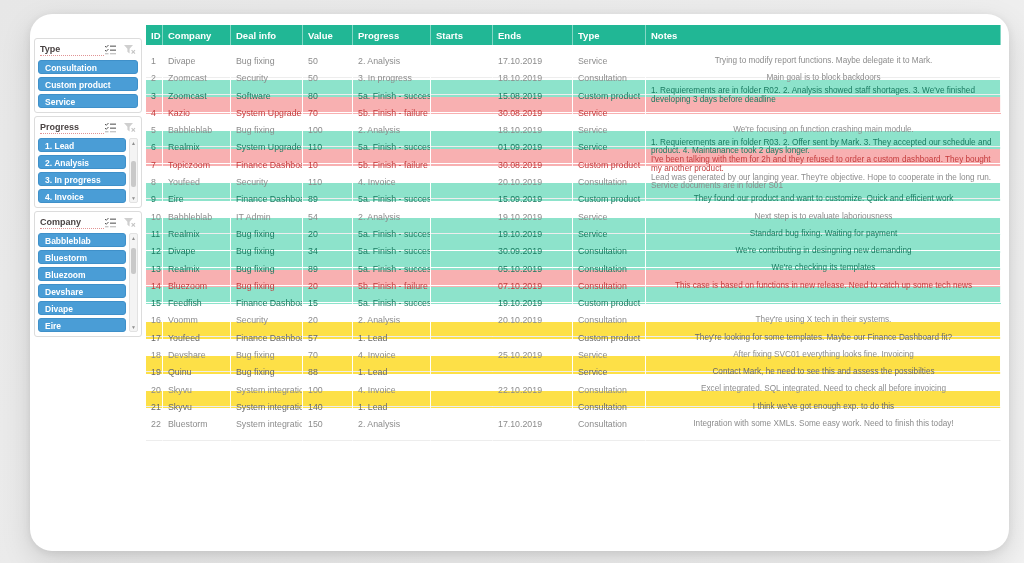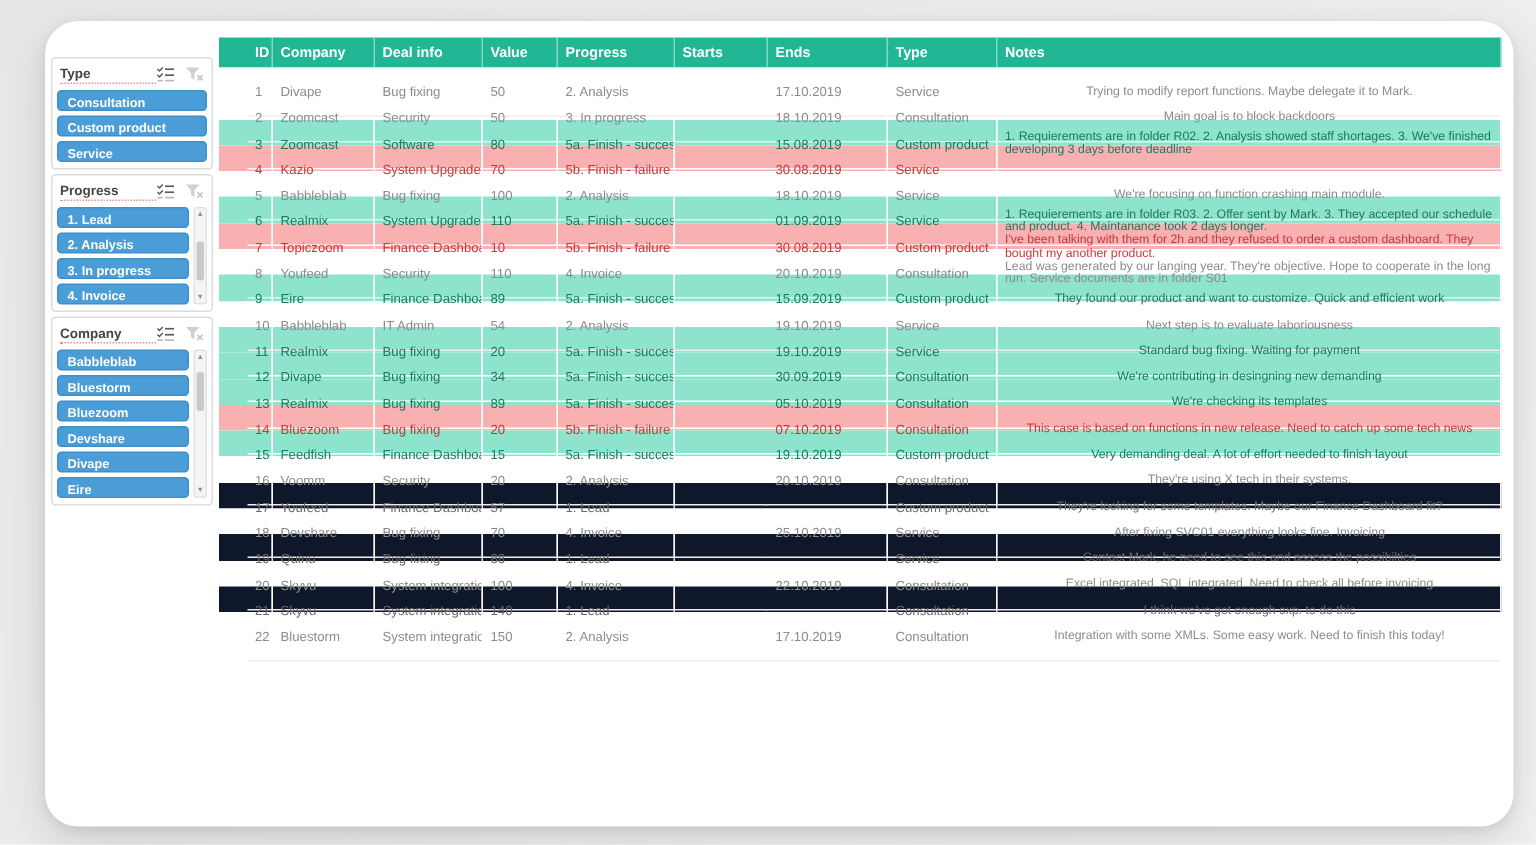--- a/index.html
+++ b/index.html
@@ -35,42 +35,41 @@
     display:flex; flex-direction:column; align-items:center; justify-content:space-between;
     font-size:5px; color:#8f8f8f; padding:1px 0; position:relative;
   }
   .sbar .thumb { position:absolute; left:1px; width:5px; background:#c9c9c9; border-radius:2px; }
 
   
   .table { position:absolute; left:116px; top:11px; width:855px; }
   .trow, .thead {
     display:grid;
     grid-template-columns:17px 68px 72px 50px 78px 62px 80px 73px 1fr;
-    padding-left:19px;
   }
   .thead { background:#21b795; height:20px; }
   .thead .cell {
     color:#ffffff; font-weight:bold; font-size:9.5px;
     display:flex; align-items:center; padding-left:5px;
     border-right:1px solid rgba(255,255,255,.45);
     white-space:nowrap; overflow:hidden;
   }
   .trow { height:17.3px; }
   .trow .cell {
     font-size:8.8px; display:flex; align-items:center; padding-left:5px;
     border-right:1px solid rgba(255,255,255,.85);
     border-bottom:1px solid #ededed;
     white-space:nowrap; overflow:hidden;
   }
   .trow .cell.notes { font-size:8.2px; line-height:8.3px; white-space:normal; padding-right:4px;justify-content:center; }
   .trow .cell.starts { padding-left:11px;margin-top:32px; }
   .row-white { background:#ffffff; color:#8c8c8c; }
   .row-green { background:#8de3cb; color:#1b7b61; }
   .row-red   { background:#f8b0b1; color:#c43b3c; }
-  .row-gray  { background:#0f172a; color:#696969; }
+  .row-gray  { background:#fde047; color:#696969; }
   .row-green .cell, .row-red .cell, .row-gray .cell { border-bottom:1px solid #ffffff; }
 
   .icon-svg { display:block; }
 </style>
 </head>
 <body>
 
 <div class="card">
 
   <div class="slicer-panel" id="slicerPanel">
@@ -377,23 +376,20 @@
         </div>
         <div class="trow row-green">
           <div class="cell id">15</div>
           <div class="cell company">Feedfish</div>
           <div class="cell deal">Finance Dashboard</div>
           <div class="cell value">15</div>
           <div class="cell progress">5a. Finish - success</div>
           <div class="cell starts">09.10.2019</div>
           <div class="cell ends">19.10.2019</div>
           <div class="cell type">Custom product</div>
-          <div class="cell notes">
-            <span>Very demanding deal. A lot of effort needed to finish layout</span>
-          </div>
         </div>
         <div class="trow row-white">
           <div class="cell id">16</div>
           <div class="cell company">Voomm</div>
           <div class="cell deal">Security</div>
           <div class="cell value">20</div>
           <div class="cell progress">2. Analysis</div>
           <div class="cell starts">11.10.2019</div>
           <div class="cell ends">20.10.2019</div>
           <div class="cell type">Consultation</div>

